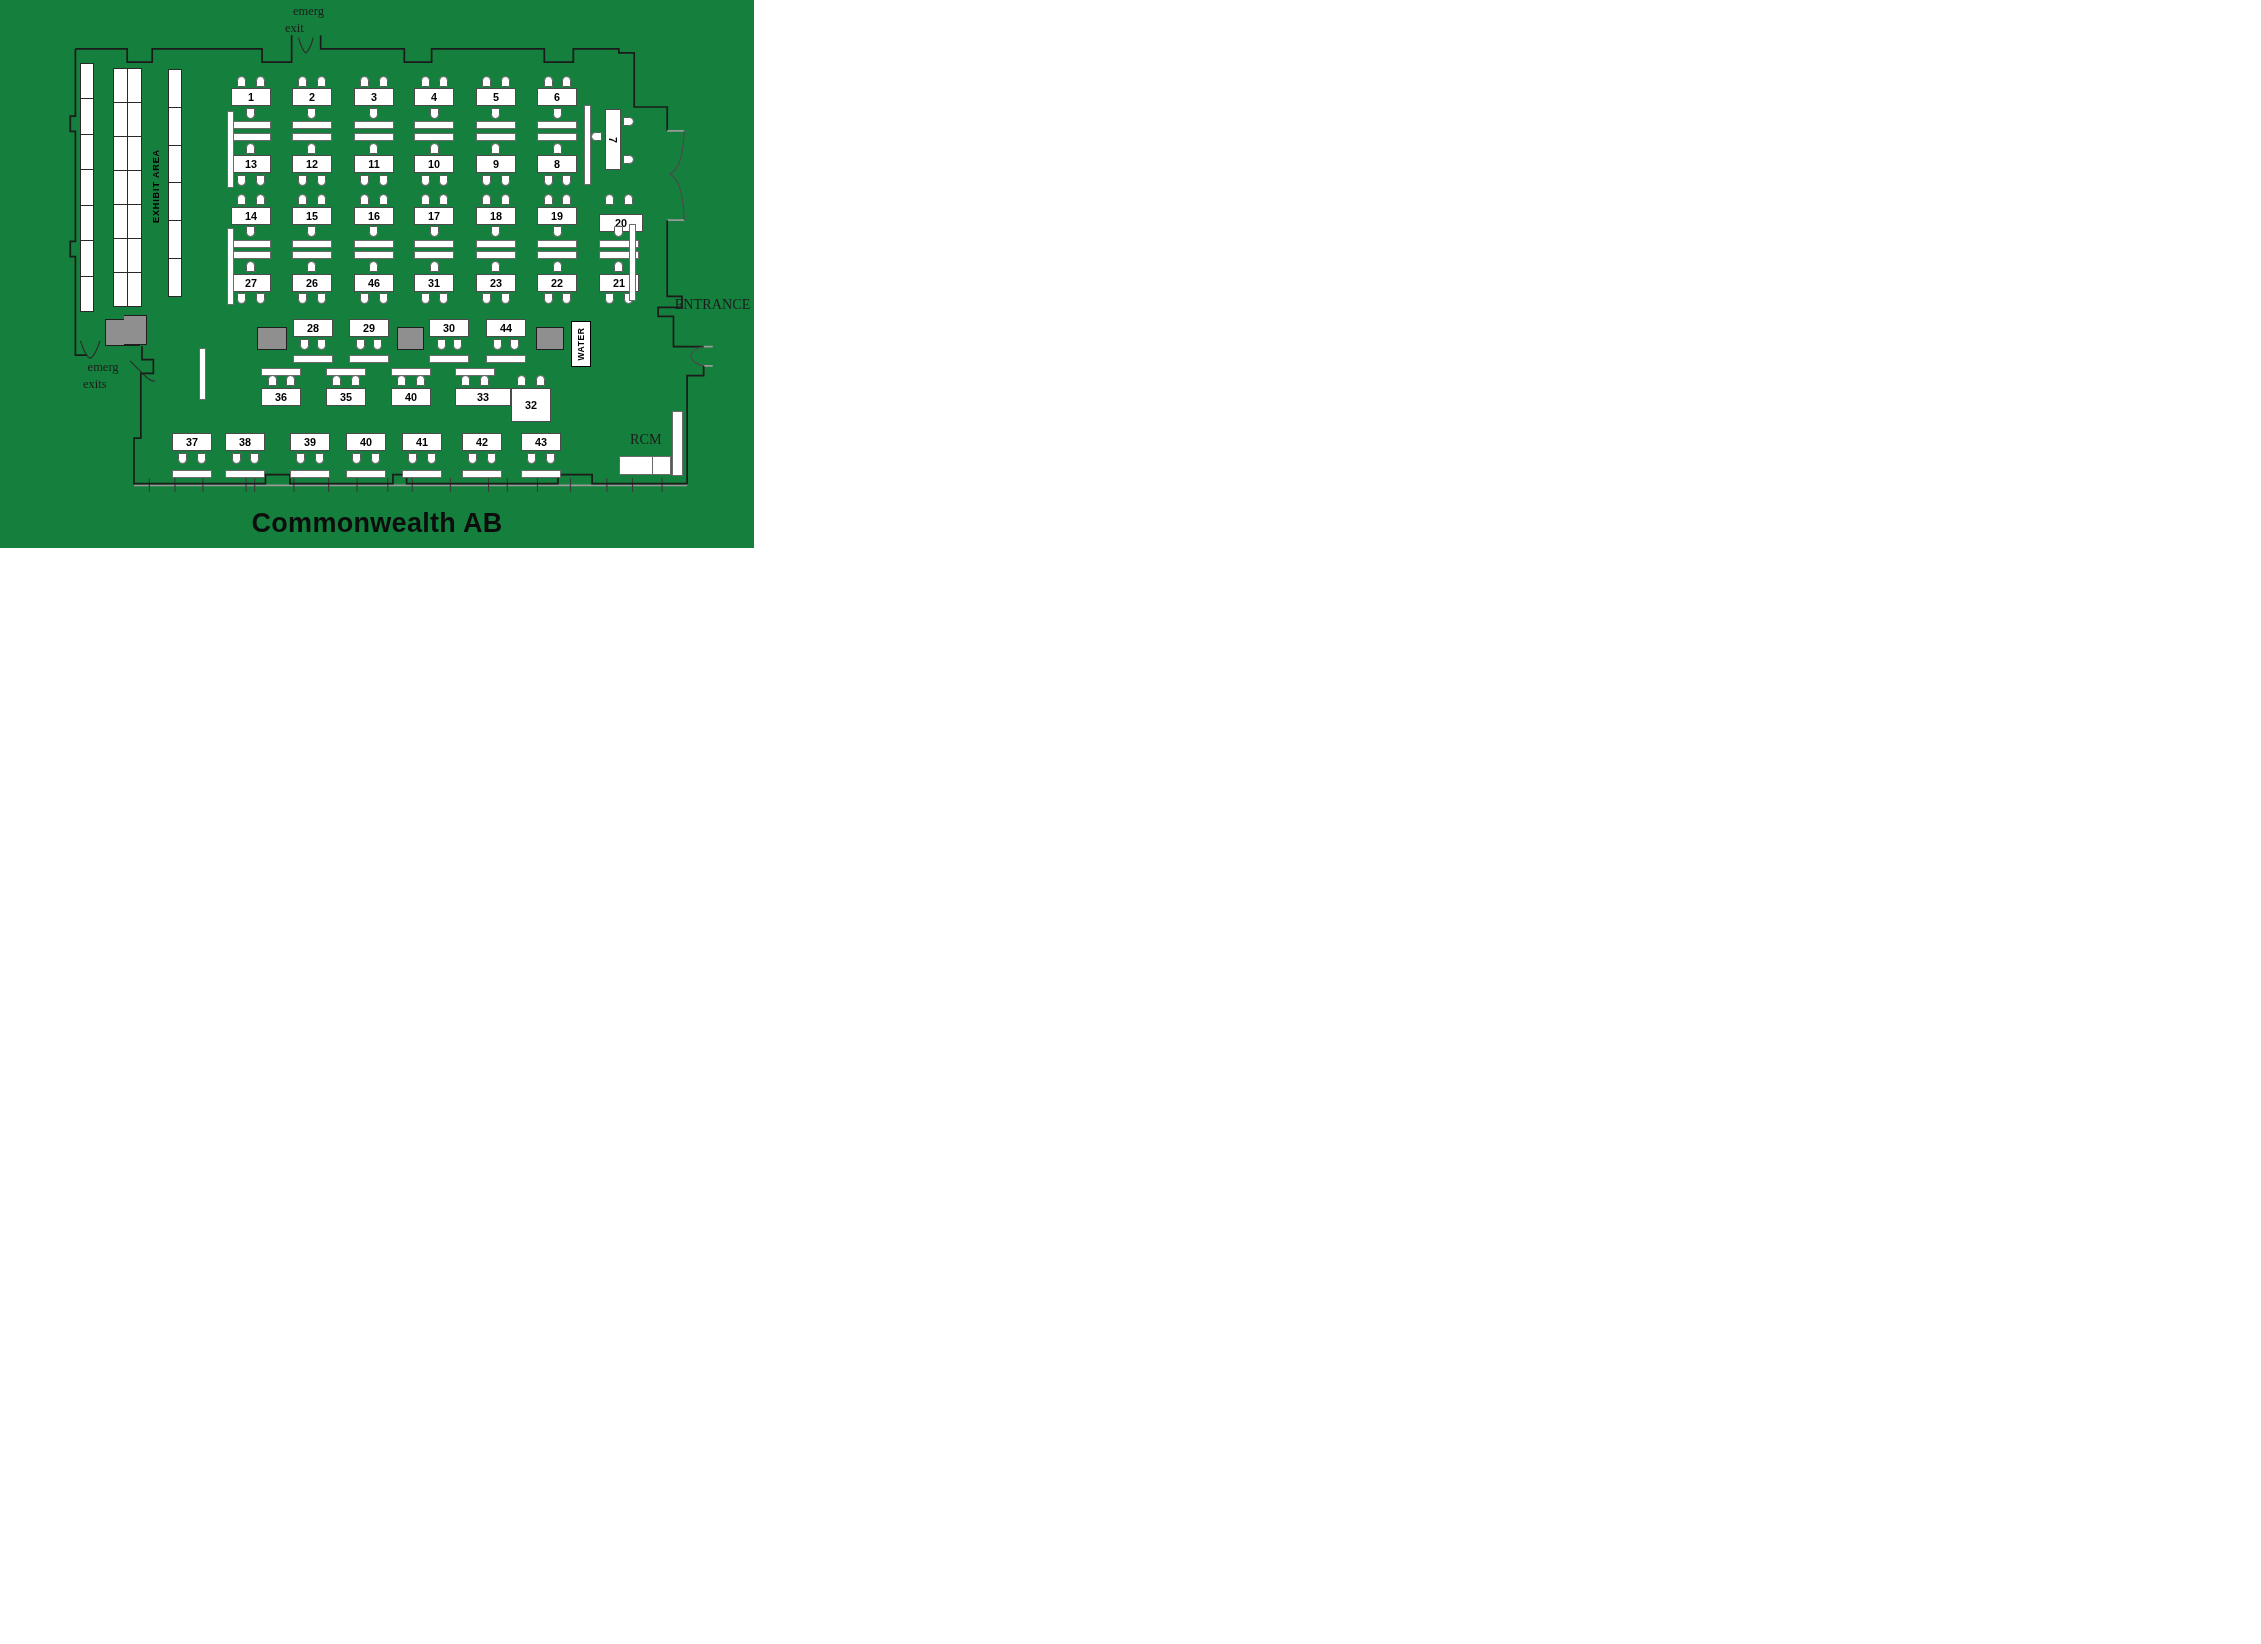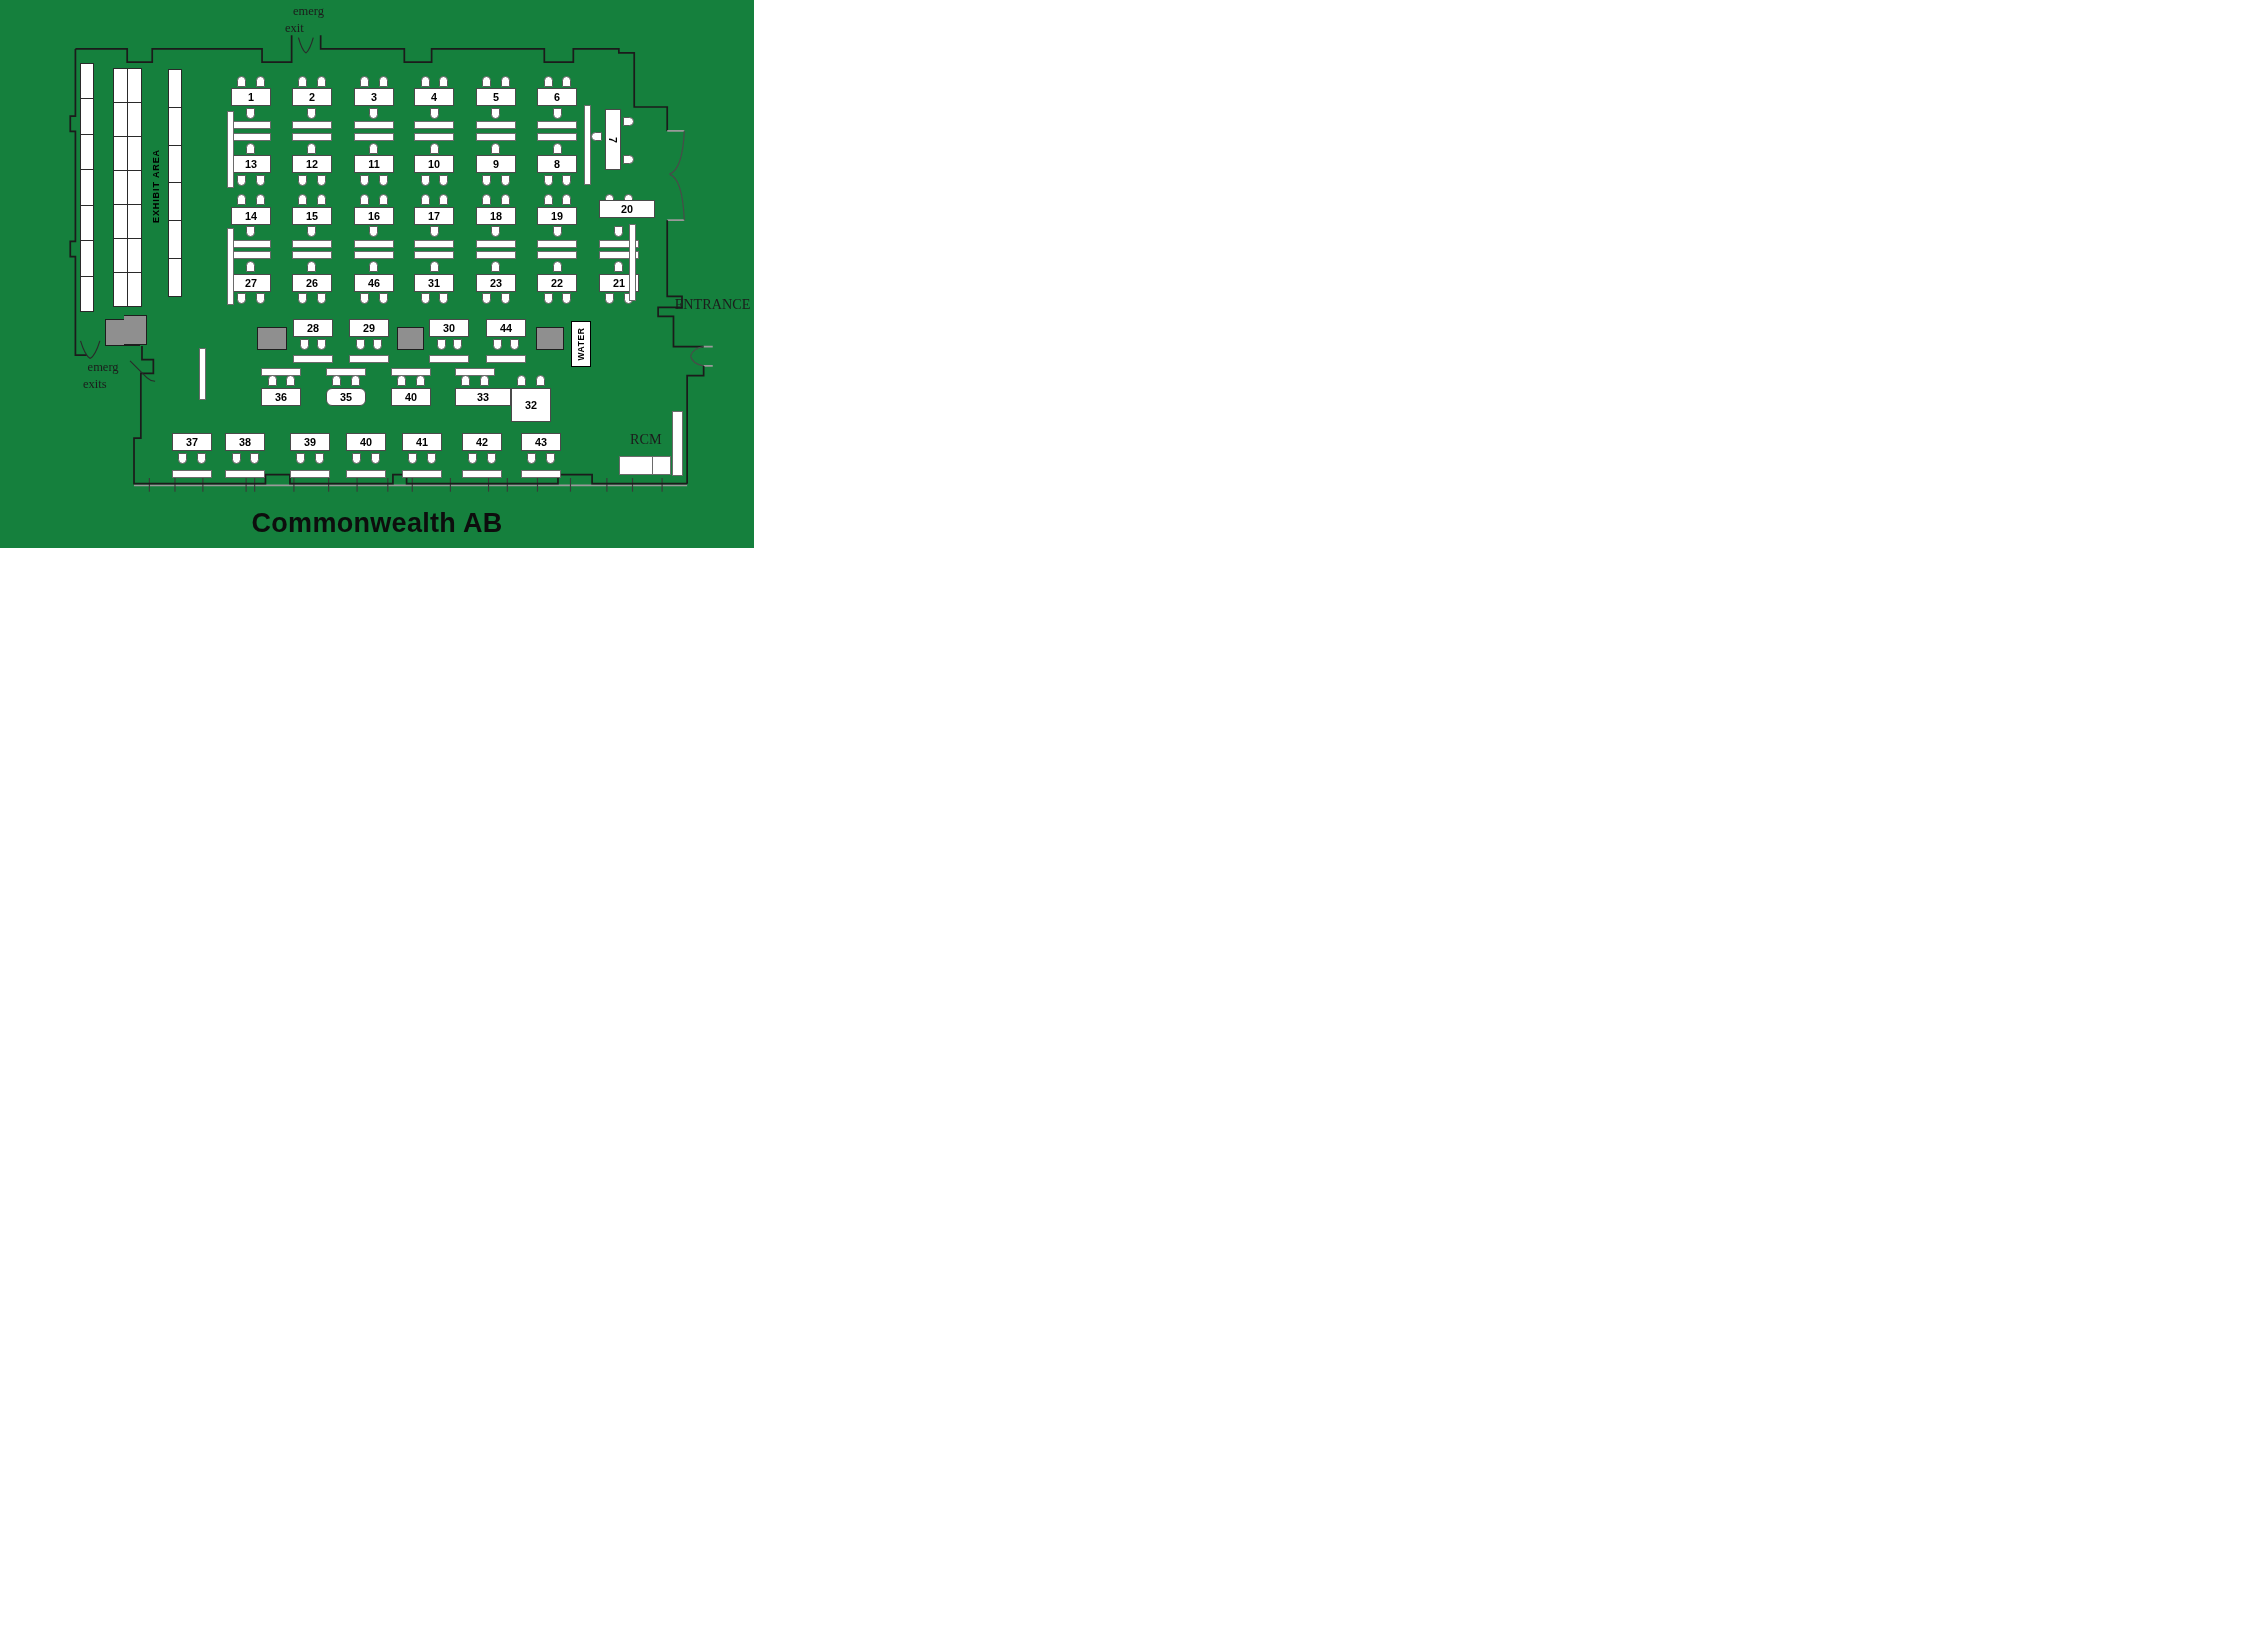--- a/index.html
+++ b/index.html
@@ -216,21 +216,21 @@
     <div class="tbl" style="left: 537px; top: 207px; width: 40px; height: 18px;">19</div>
     <div class="chair down" style="left: 553px; top: 226px;"></div>
     <div class="board" style="left: 537px; top: 240px; width: 40px; height: 8px;"></div>
     <div class="board" style="left: 537px; top: 251px; width: 40px; height: 8px;"></div>
     <div class="chair up" style="left: 553px; top: 261px;"></div>
     <div class="tbl" style="left: 537px; top: 274px; width: 40px; height: 18px;">22</div>
     <div class="chair down" style="left: 544px; top: 293px;"></div>
     <div class="chair down" style="left: 562px; top: 293px;"></div>
     <div class="chair up" style="left: 605px; top: 194px;"></div>
     <div class="chair up" style="left: 624px; top: 194px;"></div>
-    <div class="tbl" style="left: 599px; top: 200px; width: 56px; height: 18px;">20</div>
+    <div class="tbl" style="left: 599px; top: 214px; width: 44px; height: 18px;">20</div>
     <div class="chair down" style="left: 614px; top: 226px;"></div>
     <div class="board" style="left: 599px; top: 240px; width: 40px; height: 8px;"></div>
     <div class="board" style="left: 599px; top: 251px; width: 40px; height: 8px;"></div>
     <div class="chair up" style="left: 614px; top: 261px;"></div>
     <div class="tbl" style="left: 599px; top: 274px; width: 40px; height: 18px;">21</div>
     <div class="chair down" style="left: 605px; top: 293px;"></div>
     <div class="chair down" style="left: 624px; top: 293px;"></div>
     <div class="board" style="left: 227px; top: 111px; width: 7.4px; height: 77px;"></div>
     <div class="board" style="left: 584px; top: 105px; width: 7.4px; height: 80px;"></div>
     <div class="board" style="left: 227px; top: 228px; width: 7.4px; height: 77px;"></div>
@@ -263,21 +263,21 @@
     <div class="board" style="left: 455px; top: 368px; width: 40px; height: 8px;"></div>
     <div class="board" style="left: 199px; top: 348px; width: 6.8px; height: 52px;"></div>
     <div class="grayblock" style="left: 257px; top: 327px; width: 30px; height: 23px;"></div>
     <div class="grayblock" style="left: 397px; top: 327px; width: 27px; height: 23px;"></div>
     <div class="grayblock" style="left: 536px; top: 327px; width: 28px; height: 23px;"></div>
     <div class="chair up" style="left: 268px; top: 375px;"></div>
     <div class="chair up" style="left: 286px; top: 375px;"></div>
     <div class="tbl" style="left: 261px; top: 388px; width: 40px; height: 18px;">36</div>
     <div class="chair up" style="left: 332px; top: 375px;"></div>
     <div class="chair up" style="left: 351px; top: 375px;"></div>
-    <div class="tbl" style="left: 326px; top: 388px; width: 40px; height: 18px; border-radius: 6px;">35</div>
+    <div class="tbl" style="left: 326px; top: 388px; width: 40px; height: 18px;">35</div>
     <div class="chair up" style="left: 397px; top: 375px;"></div>
     <div class="chair up" style="left: 416px; top: 375px;"></div>
     <div class="tbl" style="left: 391px; top: 388px; width: 40px; height: 18px;">40</div>
     <div class="chair up" style="left: 461px; top: 375px;"></div>
     <div class="chair up" style="left: 480px; top: 375px;"></div>
     <div class="tbl" style="left: 455px; top: 388px; width: 56px; height: 18px;">33</div>
     <div class="chair up" style="left: 517px; top: 375px;"></div>
     <div class="chair up" style="left: 536px; top: 375px;"></div>
     <div class="tbl" style="left: 511px; top: 388px; width: 40px; height: 34px;">32</div>
     <div class="tbl" style="left: 172px; top: 433px; width: 40px; height: 18px;">37</div>

